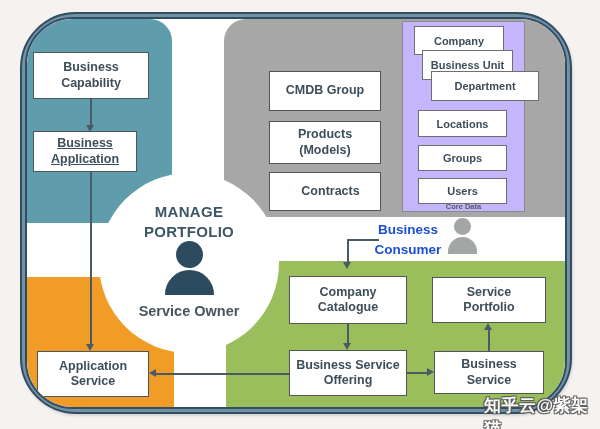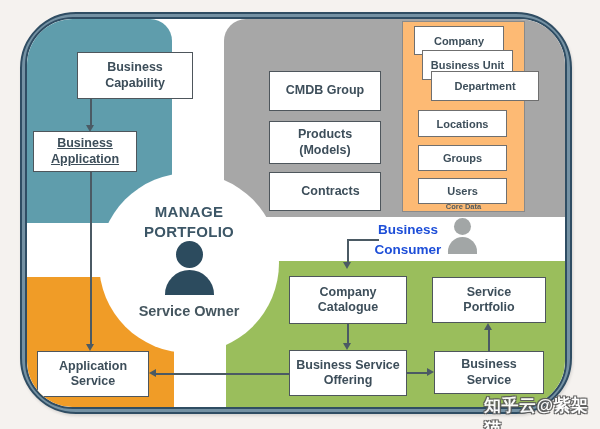--- a/index.html
+++ b/index.html
@@ -23,21 +23,21 @@
                     border-radius:0 0 44px 0; }
   .center-circle { position:absolute; left:72px; top:154px; width:180px; height:180px;
                    background:#ffffff; border-radius:50%; z-index:2; }
 
   .box { position:absolute; background:#ffffff; border:1.5px solid #4e565c; color:#3d4e5a;
          font-weight:bold; font-size:12.5px; line-height:1.22; display:flex;
          align-items:center; justify-content:center; text-align:center; z-index:3;
          padding:2px 5px; }
 
   .panel { position:absolute; left:375px; top:2px; width:123px; height:191px;
-           background:#fdba74; border:1px solid #8a8a8a; z-index:3; }
+           background:#c4b5fd; border:1px solid #8a8a8a; z-index:3; }
   .pbox { position:absolute; background:#ffffff; border:1px solid #6f6f6f; color:#3d4e5a;
           font-weight:bold; font-size:11px; display:flex; align-items:center;
           justify-content:center; text-align:center; }
   .panel-caption { position:absolute; left:0; top:180px; width:100%; text-align:center;
                    font-size:7.5px; color:#4f5a60; font-weight:bold; }
 
   .line { position:absolute; background:#4b5a64; z-index:3; }
   .ah { position:absolute; width:0; height:0; z-index:3; }
   .ah-down  { border-left:4.5px solid transparent; border-right:4.5px solid transparent; border-top:7px solid #4b5a64; }
   .ah-up    { border-left:4.5px solid transparent; border-right:4.5px solid transparent; border-bottom:7px solid #4b5a64; }
@@ -72,21 +72,21 @@
 
 <div class="frame">
   <div class="frame-inner">
 
     <div class="region region-business"></div>
     <div class="region region-cmdb"></div>
     <div class="region region-application"></div>
     <div class="region region-service"></div>
     <div class="center-circle"></div>
 
-    <div class="box" style="left:6px; top:33px; width:116px; height:47px;margin-left:44px;">Business Capability</div>
+    <div class="box" style="left:6px; top:33px; width:116px; height:47px;">Business Capability</div>
     <div class="box" style="left:6px; top:112px; width:104px; height:41px;text-decoration:underline;">Business Application</div>
 
     <div class="box" style="left:242px; top:52px; width:112px; height:40px;">CMDB Group</div>
     <div class="box" style="left:242px; top:102px; width:112px; height:43px;">Products (Models)</div>
     <div class="box" style="left:242px; top:153px; width:112px; height:39px;padding-left:16px;">Contracts</div>
 
     <div class="panel">
       <div class="pbox" style="left:11px; top:4px; width:90px; height:29px; z-index:1;">Company</div>
       <div class="pbox" style="left:19px; top:28px; width:91px; height:30px; z-index:2;">Business Unit</div>
       <div class="pbox" style="left:28px; top:49px; width:108px; height:30px; z-index:3;">Department</div>

